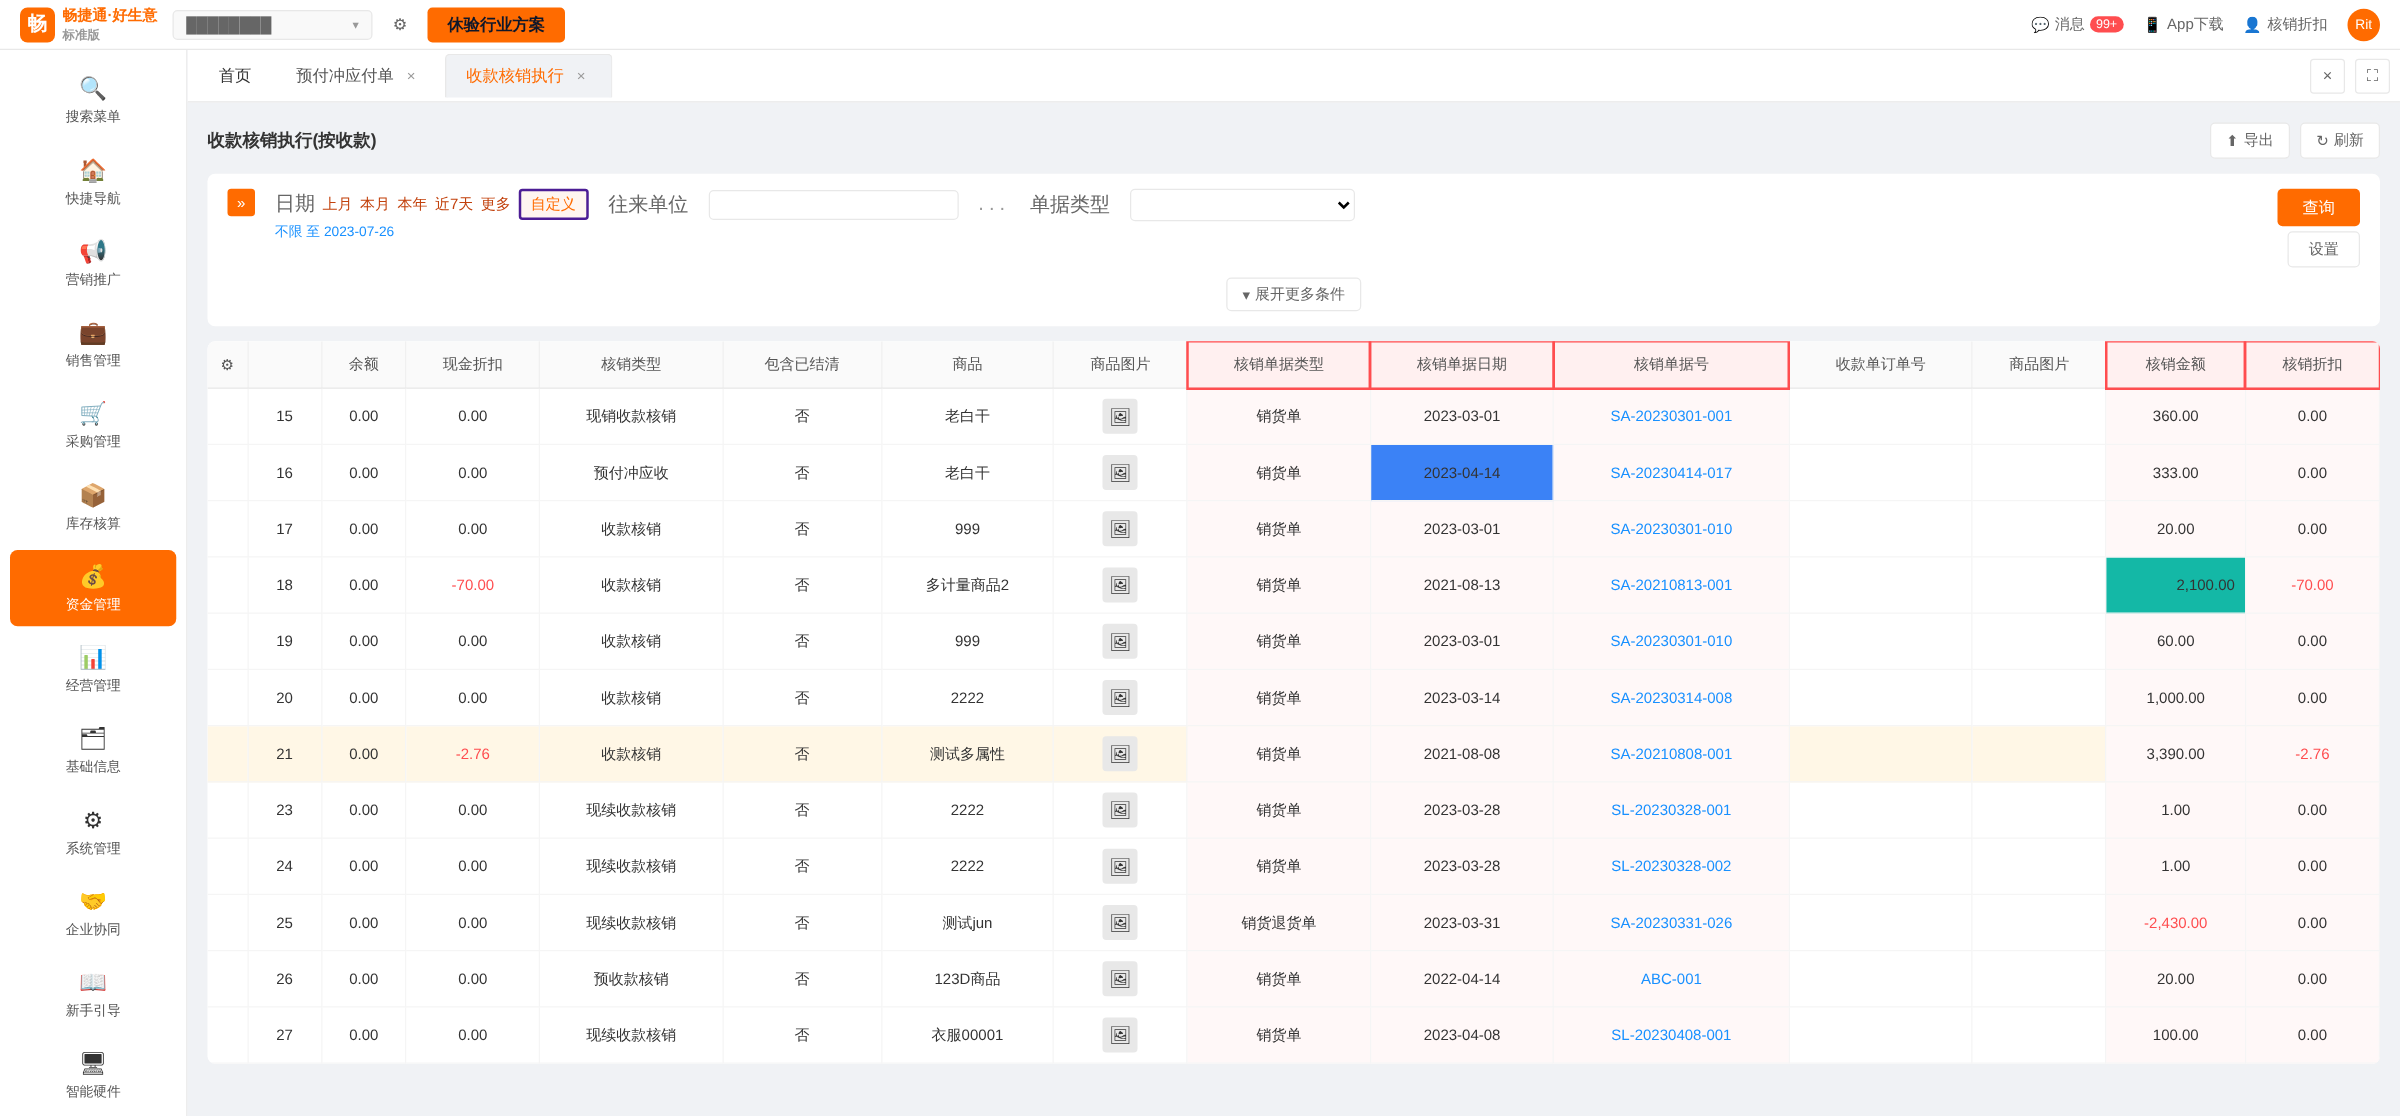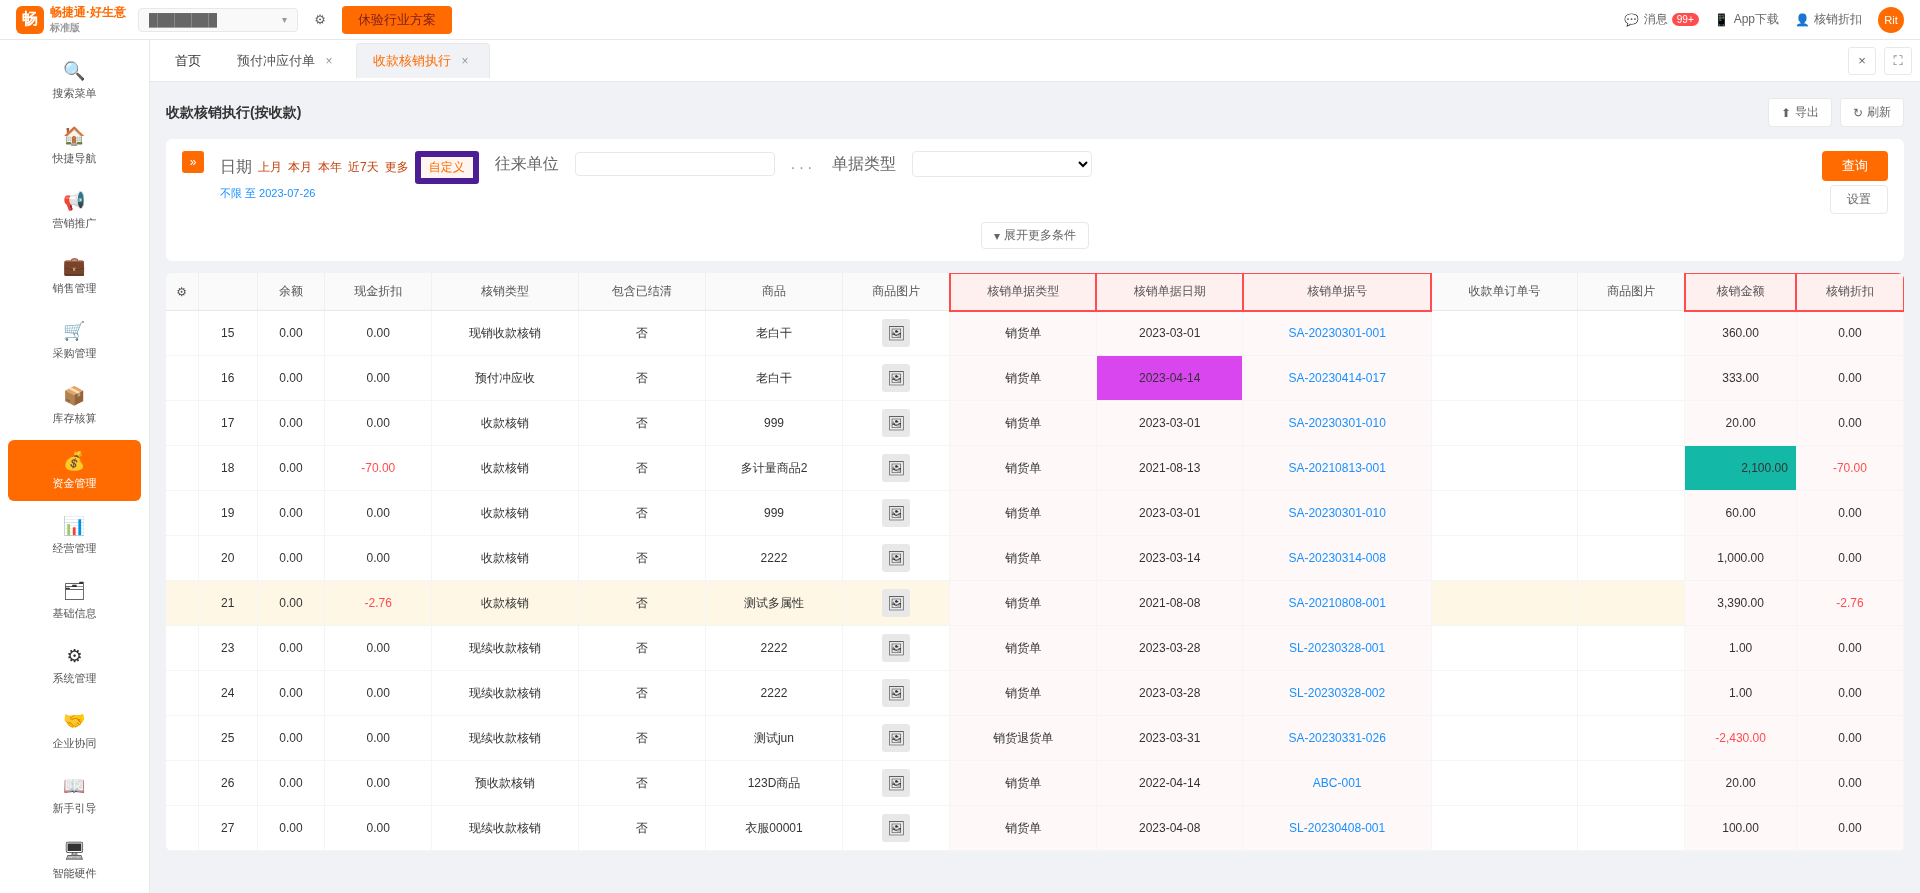--- a/index.html
+++ b/index.html
@@ -7,21 +7,21 @@
 
     
     .top-bar { height: 40px; background: #fff; display: flex; align-items: center; padding: 0 16px; border-bottom: 1px solid #e8e8e8; gap: 12px; }
     .logo-area { display: flex; align-items: center; gap: 6px; font-size: 14px; font-weight: bold; color: #ff6b00; }
     .logo-icon { width: 28px; height: 28px; background: #ff6b00; border-radius: 6px; display: flex; align-items: center; justify-content: center; color: #fff; font-size: 16px; font-weight: bold; }
     .top-bar-center { flex: 1; display: flex; align-items: center; gap: 8px; }
     .company-selector { display: flex; align-items: center; gap: 4px; padding: 4px 10px; border: 1px solid #e8e8e8; border-radius: 4px; background: #f9f9f9; min-width: 160px; cursor: pointer; }
     .company-name { font-size: 12px; color: #666; flex: 1; }
     .chevron-down { font-size: 10px; color: #999; }
     .gear-btn { width: 28px; height: 28px; display: flex; align-items: center; justify-content: center; cursor: pointer; color: #666; }
-    .industry-btn { background: #ff6b00; color: #7f1d1d; border: none; padding: 5px 16px; border-radius: 4px; font-size: 13px; cursor: pointer; }
+    .industry-btn { background: #ff6b00; color: #0f172a; border: none; padding: 5px 16px; border-radius: 4px; font-size: 13px; cursor: pointer; font-weight: bold; }
     .top-bar-right { display: flex; align-items: center; gap: 16px; }
     .top-right-item { display: flex; align-items: center; gap: 4px; font-size: 12px; color: #666; cursor: pointer; }
     .badge { background: #ff4d4f; color: #fff; border-radius: 10px; padding: 1px 5px; font-size: 10px; }
     .user-avatar { width: 26px; height: 26px; background: #ff6b00; border-radius: 50%; display: flex; align-items: center; justify-content: center; color: #fff; font-size: 11px; }
 
     
     .layout { display: flex; height: calc(893px - 40px); }
     .sidebar { width: 150px; background: #fff; border-right: 1px solid #e8e8e8; display: flex; flex-direction: column; padding: 8px 0; }
     .sidebar-item { display: flex; flex-direction: column; align-items: center; padding: 10px 8px; cursor: pointer; border-radius: 4px; margin: 2px 8px; gap: 4px; }
     .sidebar-item.active { background: #ff6b00; color: #fff; border-radius: 6px; }
@@ -47,21 +47,21 @@
     .page-content { flex: 1; padding: 16px; overflow: auto; }
     .page-header { display: flex; align-items: center; justify-content: space-between; margin-bottom: 12px; }
     .page-title { font-size: 14px; font-weight: bold; color: #333; }
     .header-actions { display: flex; gap: 8px; }
     .action-btn { display: flex; align-items: center; gap: 4px; padding: 5px 12px; border: 1px solid #e8e8e8; border-radius: 4px; background: #fff; cursor: pointer; font-size: 12px; color: #666; }
 
     
     .filter-section { background: #fff; border-radius: 6px; padding: 12px 16px; margin-bottom: 12px; }
     .filter-label { font-size: 16px; color: #666; white-space: nowrap; font-family: Liberation Mono, monospace; }
     .filter-link { color: #c2410c; cursor: pointer; font-size: 12px; }
-    .filter-link.active { background: #fff5f0; color: #ff6b00; border: 6px solid #4c1d95; padding: 2px 8px; border-radius: 3px; }
+    .filter-link.active { background: #fff5f0; color: #ff6b00; border: 2px solid #4c1d95; padding: 2px 8px; border-radius: 3px; }
     .filter-date-display { font-size: 11px; color: #1890ff; margin-top: 2px; }
     .filter-input { border: 1px solid #e8e8e8; border-radius: 4px; padding: 4px 10px; font-size: 12px; min-width: 200px; }
     .filter-select { border: 1px solid #e8e8e8; border-radius: 4px; padding: 4px 10px; font-size: 12px; min-width: 180px; background: #fff; }
     .expand-btn { display: flex; align-items: center; gap: 4px; padding: 4px 12px; border: 1px solid #e8e8e8; border-radius: 4px; cursor: pointer; font-size: 12px; color: #666; background: #fff; margin: 0 auto; }
     .query-btn { background: #ff6b00; color: #fff; border: none; padding: 6px 20px; border-radius: 4px; cursor: pointer; font-size: 13px; }
     .set-btn { background: #fff; color: #666; border: 1px solid #e8e8e8; padding: 5px 16px; border-radius: 4px; cursor: pointer; font-size: 12px; }
     .filter-expand-row { display: flex; justify-content: center; margin-top: 8px; }
     .dots-separator { color: #999; font-size: 16px; letter-spacing: 4px; }
 
     
@@ -312,21 +312,21 @@
       <td>16</td>
       <td>0.00</td>
       <td class="">0.00</td>
       <td>预付冲应收</td>
       <td>否</td>
       <td>老白干</td>
       <td>
         <div style="width:28px;height:28px;background:#e8e8e8;border-radius:3px;margin:auto;display:flex;align-items:center;justify-content:center;font-size:14px;">🖼</div>
       </td>
       <td style="background:#fff8f8;">销货单</td>
-      <td style="background:#d946ef;">2023-04-14</td>
+      <td style="background:#3b82f6;">2023-04-14</td>
       <td style="background:#fff8f8;"><a class="link-cell" href="#">SA-20230414-017</a></td>
       <td></td>
       <td></td>
       <td style="background:#fff8f8;" class="">333.00</td>
       <td style="background:#fff8f8;" class="">0.00</td>
     </tr>
                 <tr>
       <td></td>
       <td>17</td>
       <td>0.00</td>

